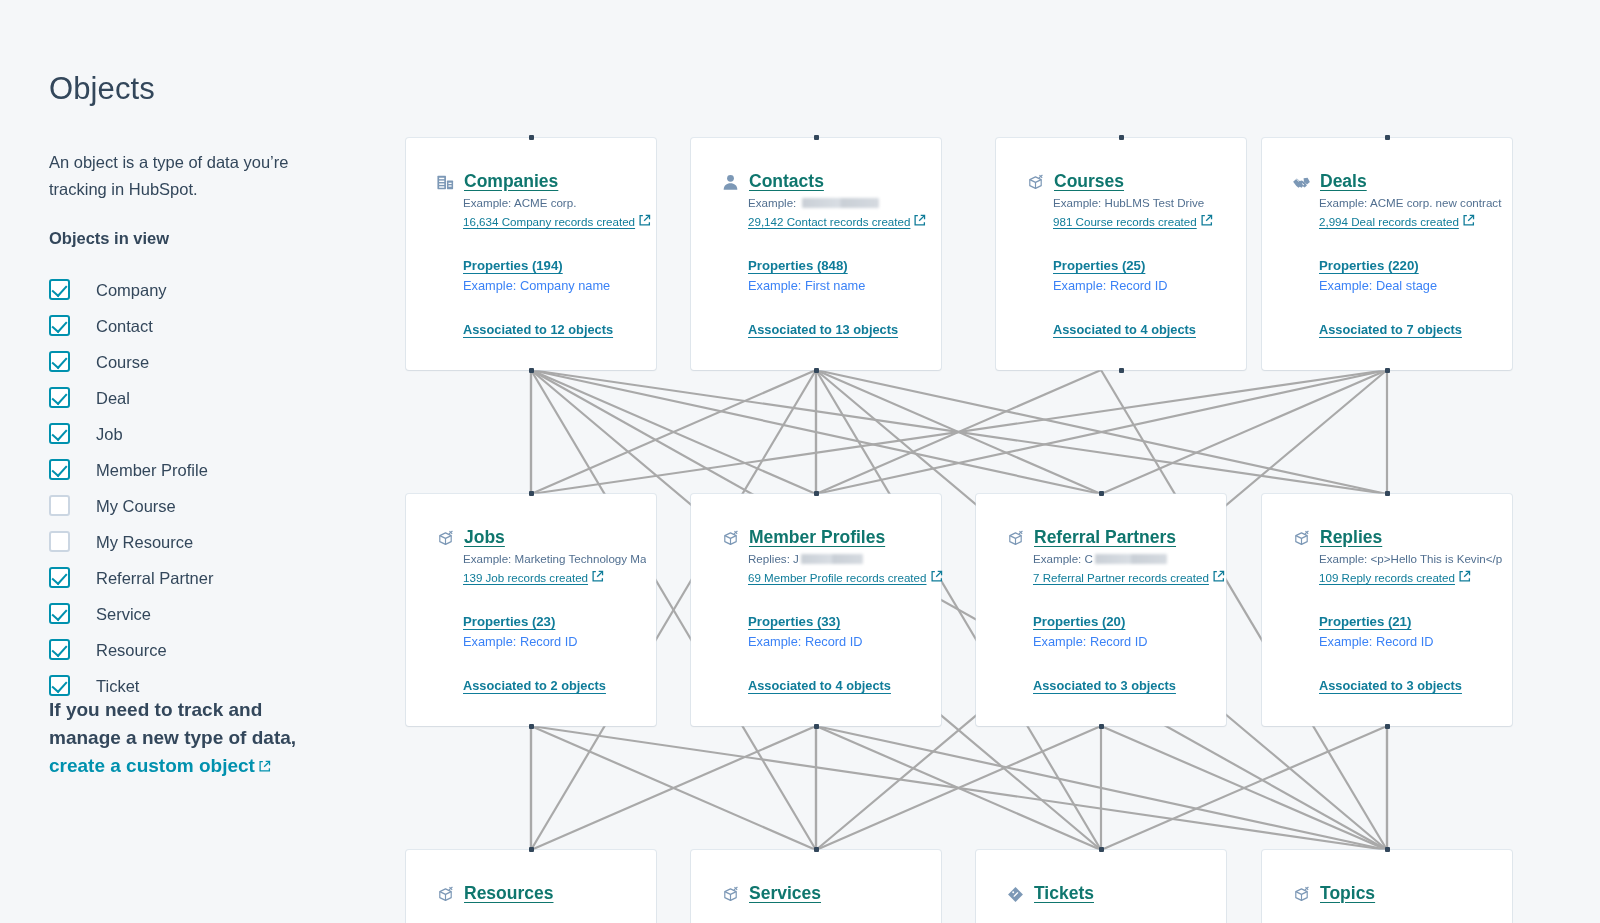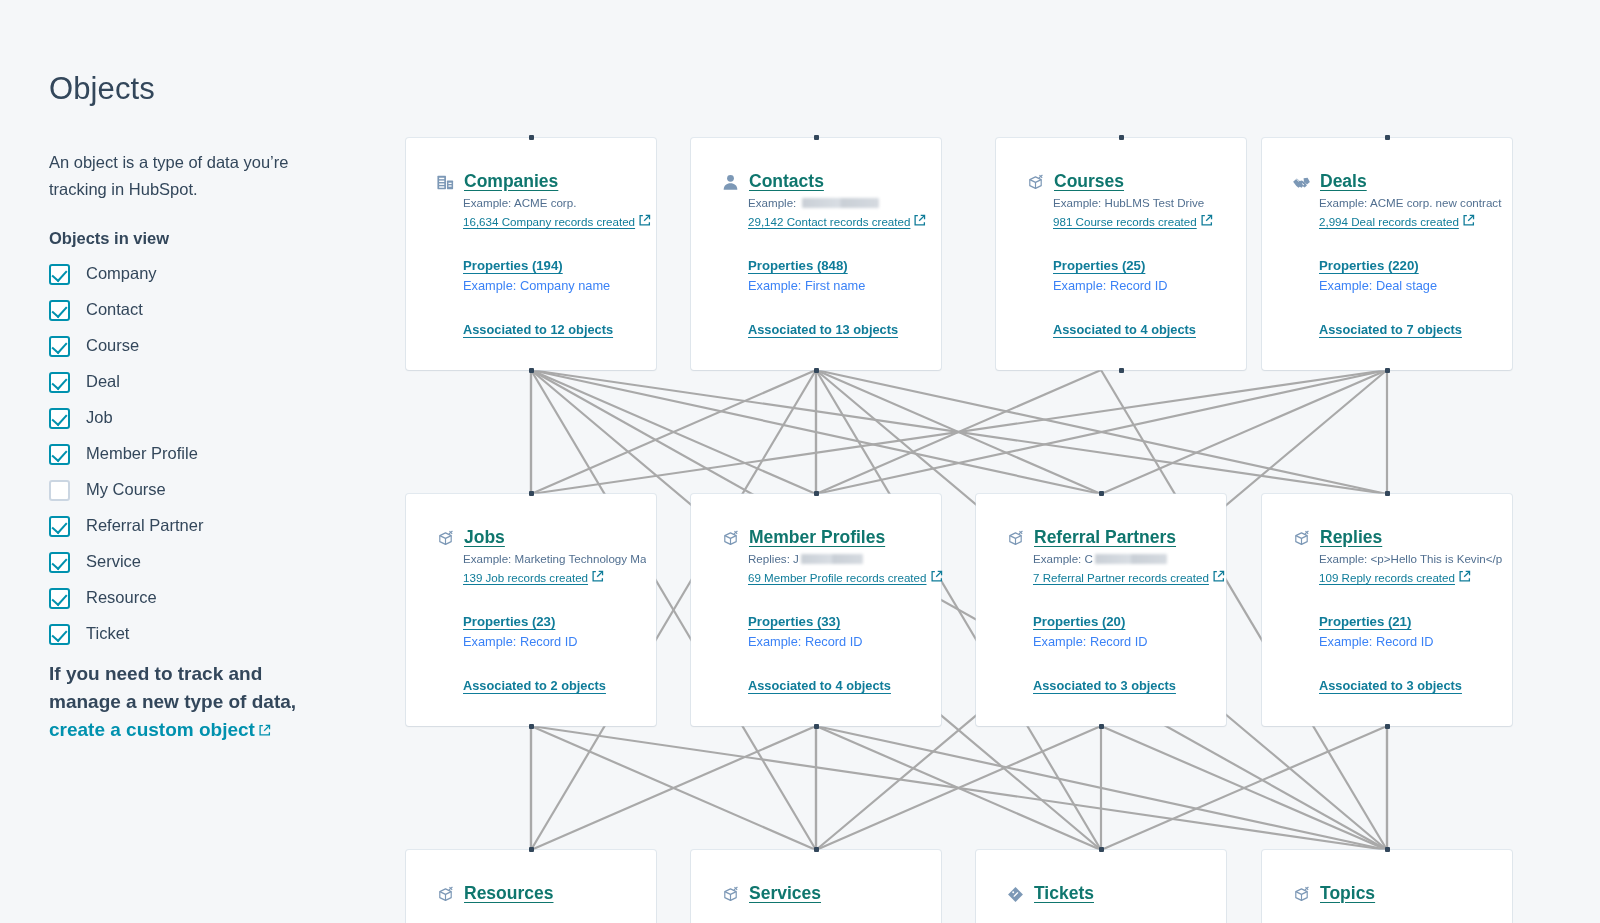--- a/index.html
+++ b/index.html
@@ -27,22 +27,22 @@
     margin-top: 42px;
     font-size: 16.5px; line-height: 27px; color: #33475b;
     max-width: 250px; font-weight: 400;
   }
   .section-head {
     margin-top: 26px;
     font-size: 16.5px; font-weight: 700; color: #33475b;
   }
   .obj-list { margin-top: 16px; }
   .obj-row {
-    display: flex; align-items: flex-start;
-    height: 36px; gap: 16px;
+    display: flex; align-items: flex-end;
+    height: 36px; gap: 26px;
   }
   .cbx {
     width: 21px; height: 21px; flex: 0 0 21px;
     border-radius: 3px; position: relative;
     border: 2px solid #0091ae; background: #fff;
   }
   .cbx.unchecked { border: 2px solid #cbd6e2; background: #fff; }
   .cbx.checked::after {
     content: "";
     position: absolute; left: 4px; top: 1px;
@@ -144,20 +144,24 @@
           <span class="cbx checked"></span>
           <span class="obj-label">Job</span>
         </div>
         <div class="obj-row">
           <span class="cbx checked"></span>
           <span class="obj-label">Member Profile</span>
         </div>
         <div class="obj-row">
           <span class="cbx unchecked"></span>
           <span class="obj-label">My Course</span>
+        </div>
+        <div class="obj-row">
+          <span class="cbx unchecked"></span>
+          <span class="obj-label">My Resource</span>
         </div>
         <div class="obj-row">
           <span class="cbx checked"></span>
           <span class="obj-label">Referral Partner</span>
         </div>
         <div class="obj-row">
           <span class="cbx checked"></span>
           <span class="obj-label">Service</span>
         </div>
         <div class="obj-row">

